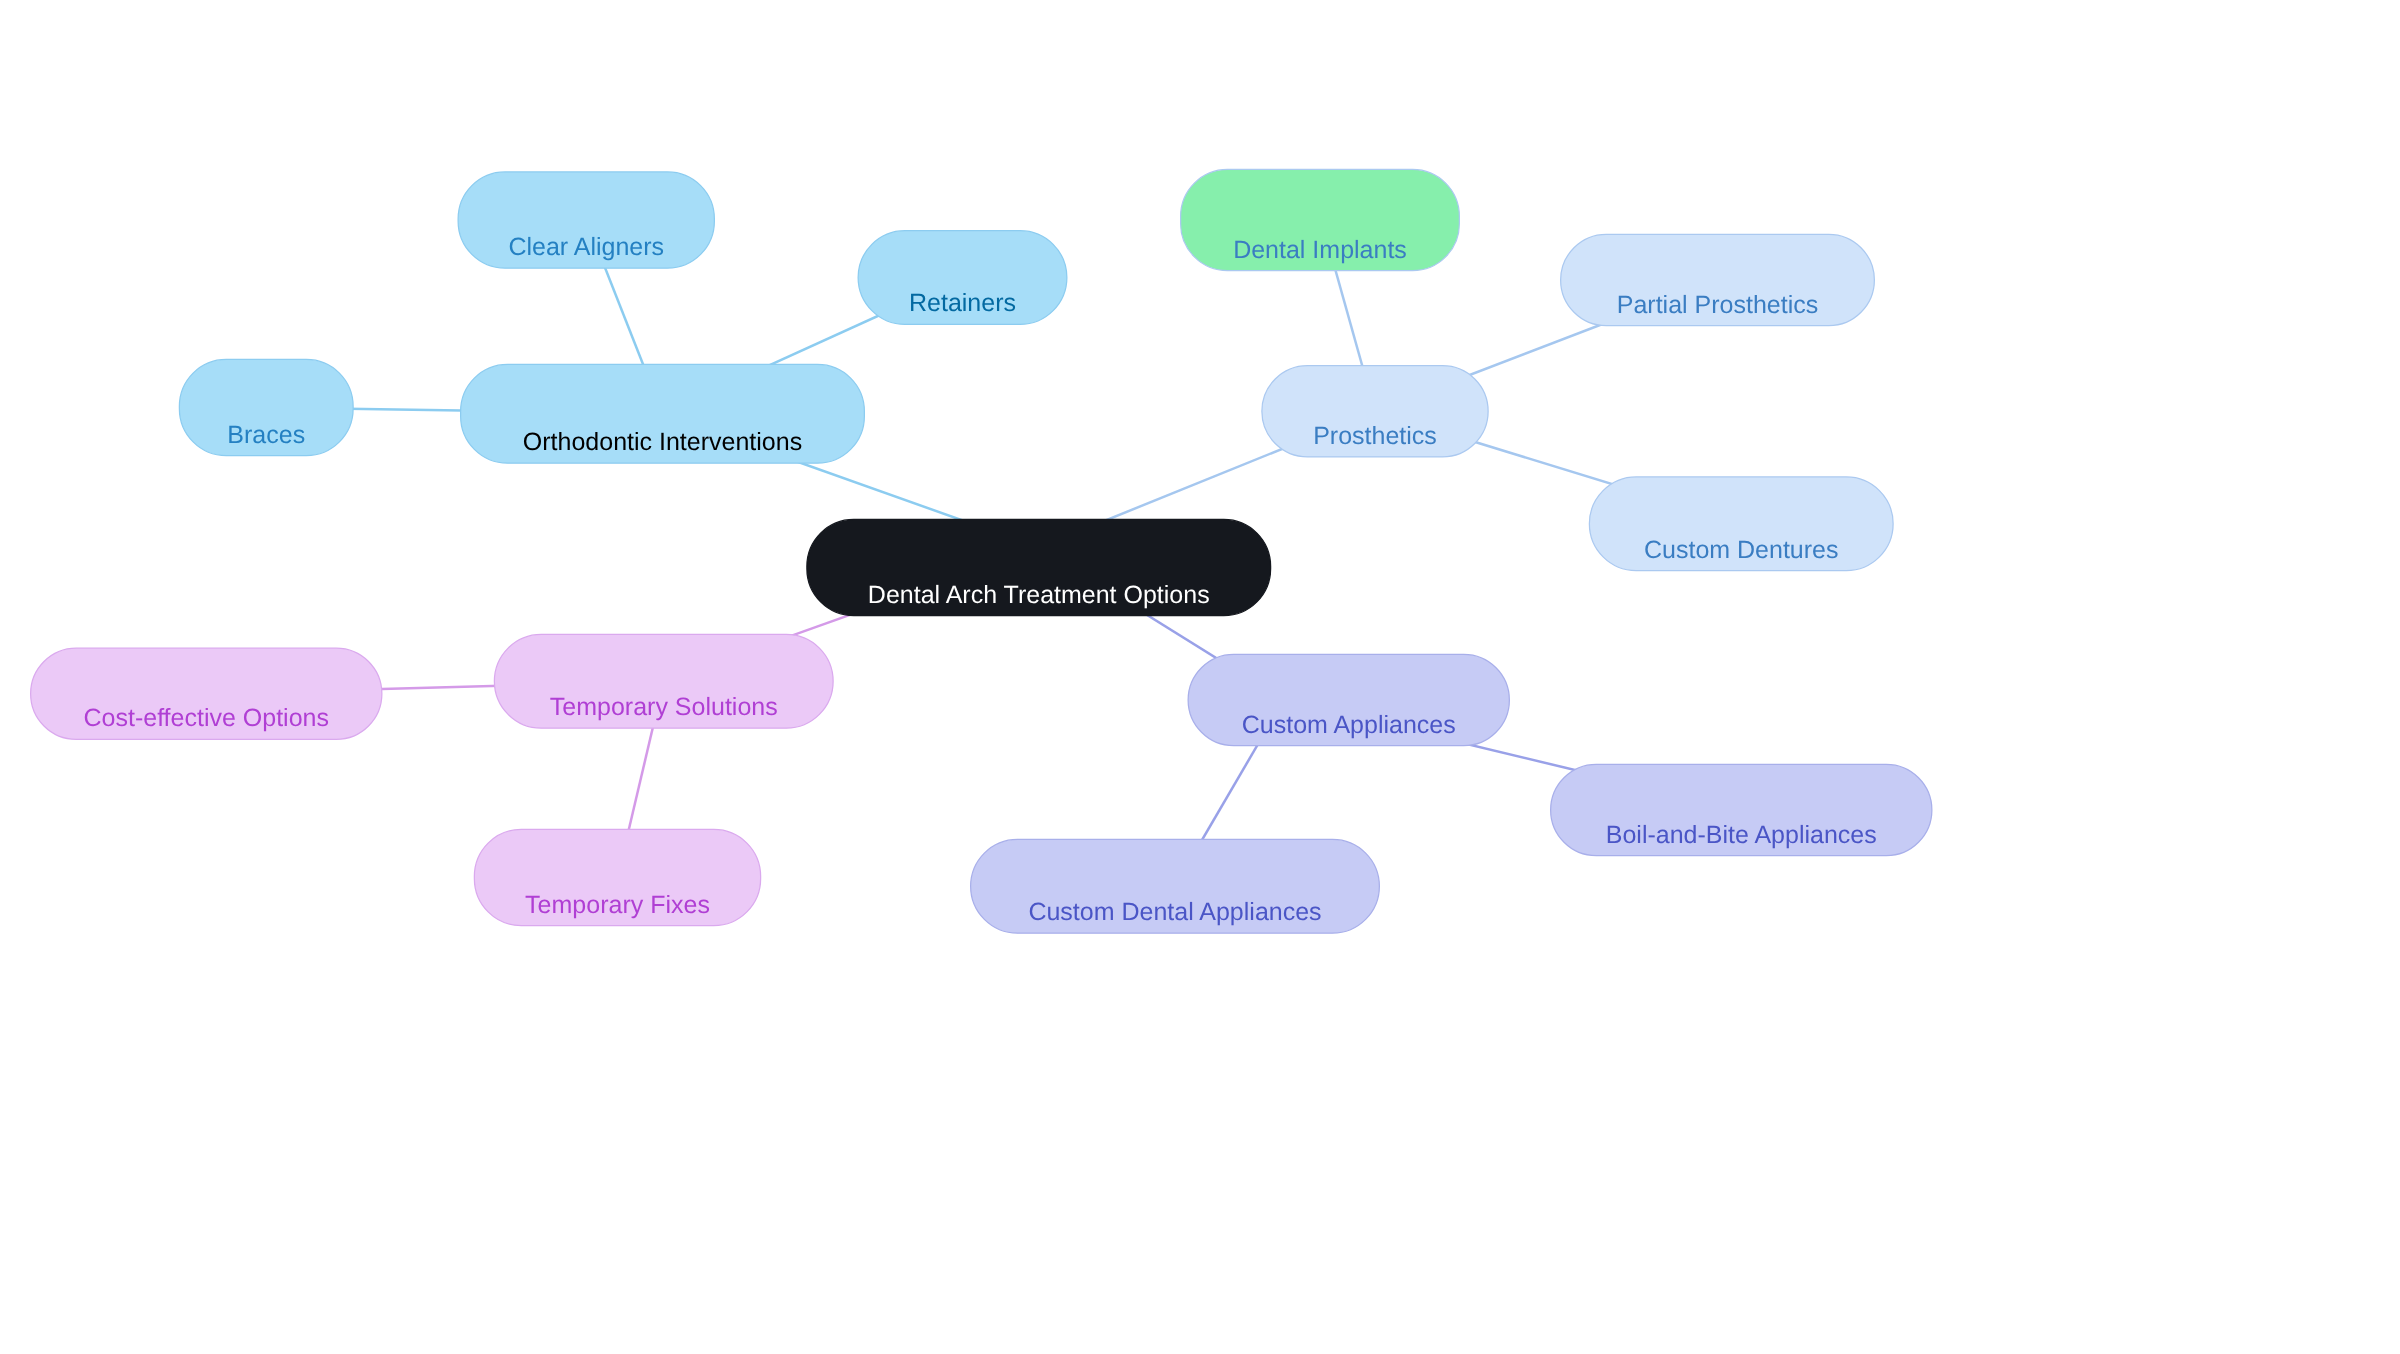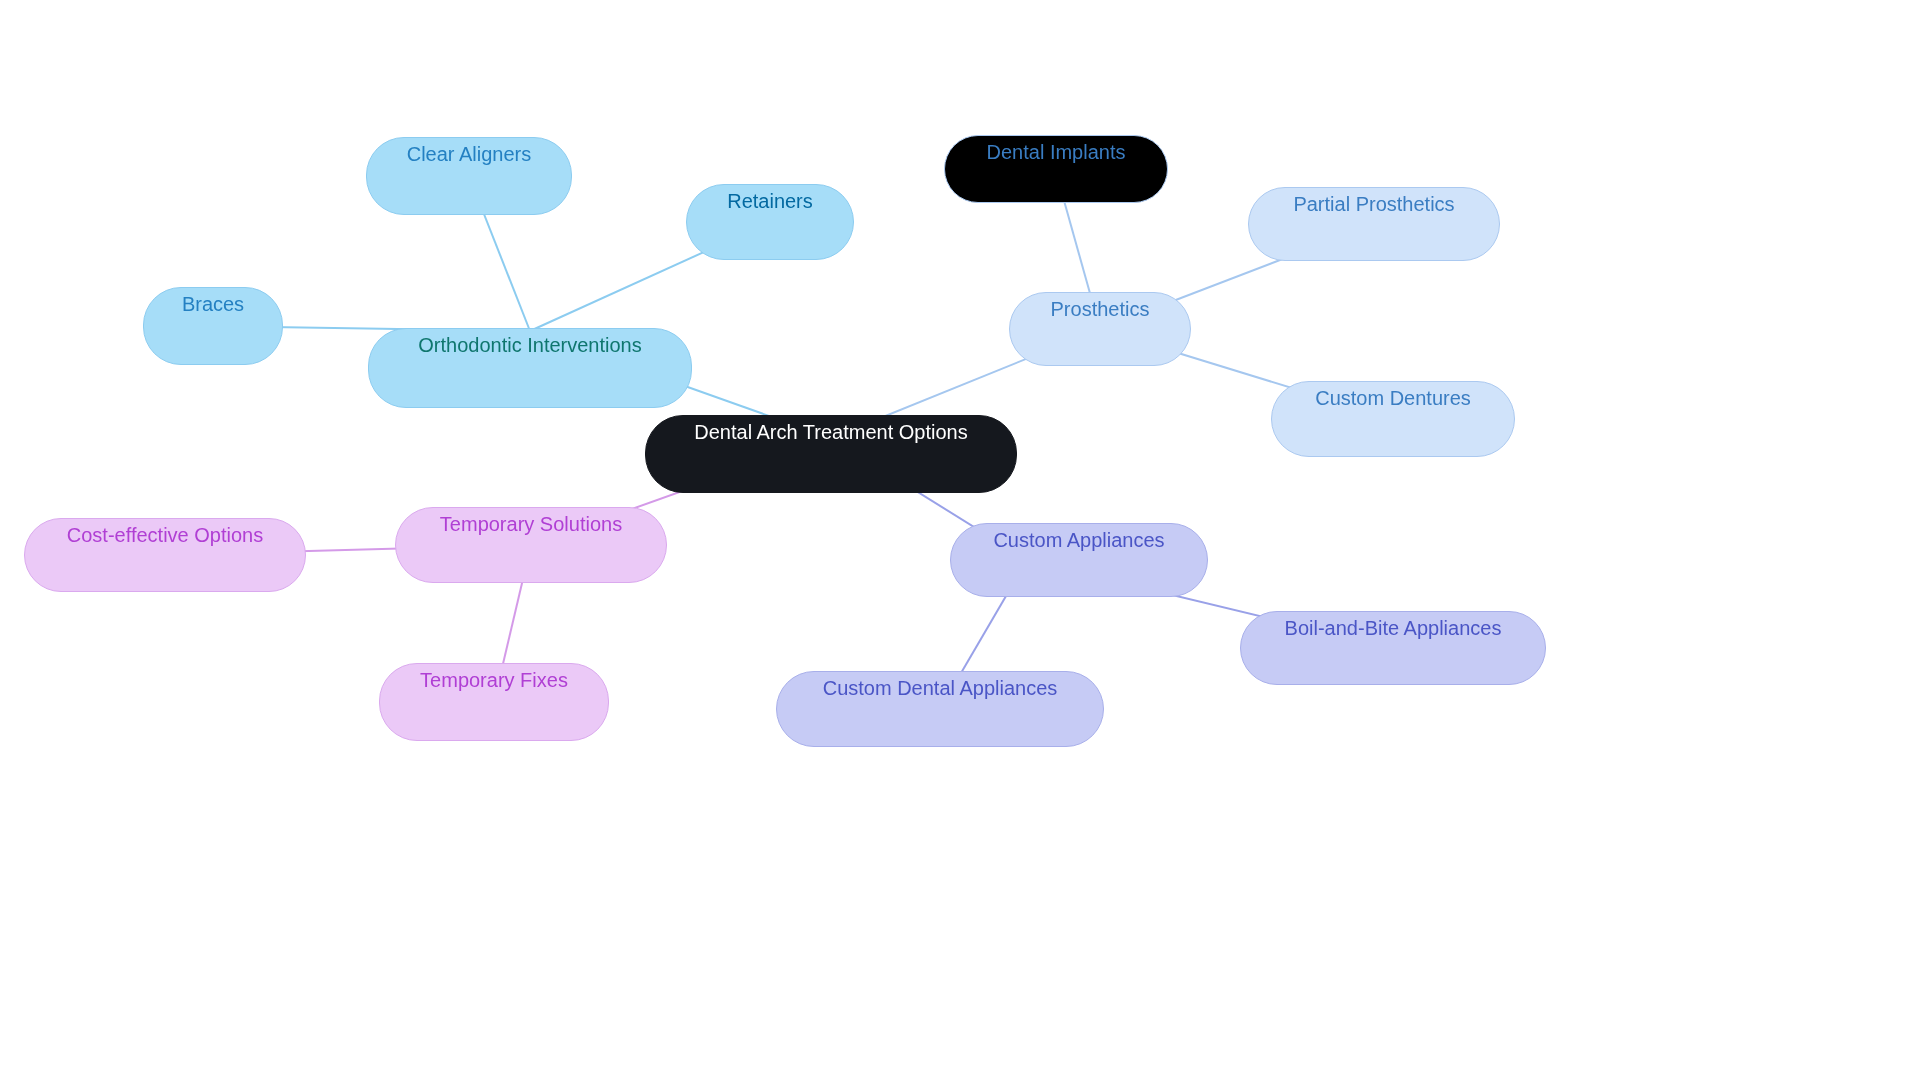--- a/index.html
+++ b/index.html
@@ -19,21 +19,21 @@
     position: absolute;
     left: 0;
     top: 0;
     width: 1920px;
     height: 1083px;
     pointer-events: none;
   }
   .node {
     position: absolute;
     display: flex;
-    align-items: flex-start;
+    align-items: flex-end;
     justify-content: center;
     text-align: center;
     box-sizing: border-box;
     border-radius: 38px;
     border: 1px solid transparent;
     cursor: pointer;
     user-select: none;
     line-height: 1.2;
     padding: 4px 14px;
     white-space: nowrap;
@@ -55,36 +55,36 @@
       <line x1="831" y1="438" x2="531" y2="545" stroke="#d49ae8" stroke-width="2"></line>
       <line x1="531" y1="545" x2="165" y2="555" stroke="#d49ae8" stroke-width="2"></line>
       <line x1="531" y1="545" x2="494" y2="702" stroke="#d49ae8" stroke-width="2"></line>
       <line x1="831" y1="438" x2="1027" y2="560" stroke="#99a1e8" stroke-width="2"></line>
       <line x1="1027" y1="560" x2="1393" y2="648" stroke="#99a1e8" stroke-width="2"></line>
       <line x1="1027" y1="560" x2="940" y2="709" stroke="#99a1e8" stroke-width="2"></line>
     </svg>
 <div class="node" style="left: 645px; top: 399px; width: 372px; height: 78px; background: rgb(21, 24, 30); border-color: rgb(21, 24, 30); color: rgb(255, 255, 255); font-size: 20px; margin-top: 16px;">
       <span>Dental Arch Treatment Options</span>
     </div>
-    <div class="node" style="left: 368px; top: 291px; width: 324px; height: 80px; background: rgb(166, 221, 248); border-color: rgb(140, 204, 240); color: #0f766e; font-size: 20px; margin-top: 37px;">
+    <div class="node" style="left: 368px; top: 291px; width: 324px; height: 80px; background: rgb(166, 221, 248); border-color: rgb(140, 204, 240); color: #000000; font-size: 20px;">
       <span>Orthodontic Interventions</span>
     </div>
     <div class="node" style="left: 366px; top: 137px; width: 206px; height: 78px; background: rgb(166, 221, 248); border-color: rgb(140, 204, 240); color: rgb(36, 128, 194); font-size: 20px;">
       <span>Clear Aligners</span>
     </div>
     <div class="node" style="left: 686px; top: 184px; width: 168px; height: 76px; background: rgb(166, 221, 248); border-color: rgb(140, 204, 240); color: #0369a1; font-size: 20px;">
       <span>Retainers</span>
     </div>
     <div class="node" style="left: 143px; top: 287px; width: 140px; height: 78px; background: rgb(166, 221, 248); border-color: rgb(140, 204, 240); color: rgb(36, 128, 194); font-size: 20px;">
       <span>Braces</span>
     </div>
     <div class="node" style="left: 1009px; top: 292px; width: 182px; height: 74px; background: rgb(208, 227, 250); border-color: rgb(171, 201, 240); color: rgb(58, 125, 194); font-size: 20px;">
       <span>Prosthetics</span>
     </div>
-    <div class="node" style="left: 944px; top: 135px; width: 224px; height: 68px; background: #000000; border-color: rgb(171, 201, 240); color: rgb(58, 125, 194); font-size: 20px;">
+    <div class="node" style="left: 944px; top: 135px; width: 224px; height: 82px; background: #86efac; border-color: rgb(171, 201, 240); color: rgb(58, 125, 194); font-size: 20px;">
       <span>Dental Implants</span>
     </div>
     <div class="node" style="left: 1248px; top: 187px; width: 252px; height: 74px; background: rgb(208, 227, 250); border-color: rgb(171, 201, 240); color: rgb(58, 125, 194); font-size: 20px;">
       <span>Partial Prosthetics</span>
     </div>
     <div class="node" style="left: 1271px; top: 381px; width: 244px; height: 76px; background: rgb(208, 227, 250); border-color: rgb(171, 201, 240); color: rgb(58, 125, 194); font-size: 20px;">
       <span>Custom Dentures</span>
     </div>
     <div class="node" style="left: 395px; top: 507px; width: 272px; height: 76px; background: rgb(235, 201, 247); border-color: rgb(218, 169, 238); color: rgb(176, 63, 212); font-size: 20px;">
       <span>Temporary Solutions</span>

